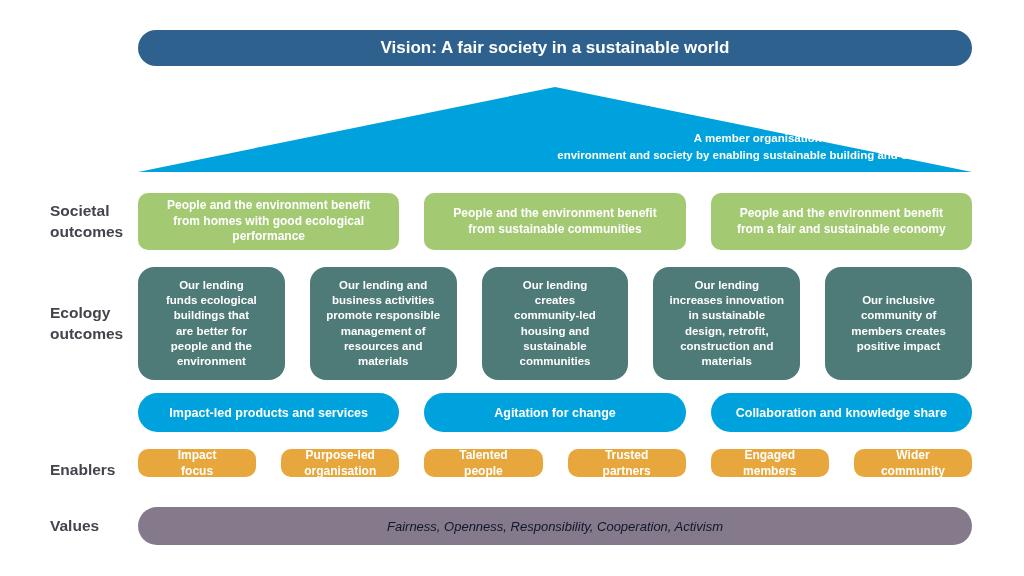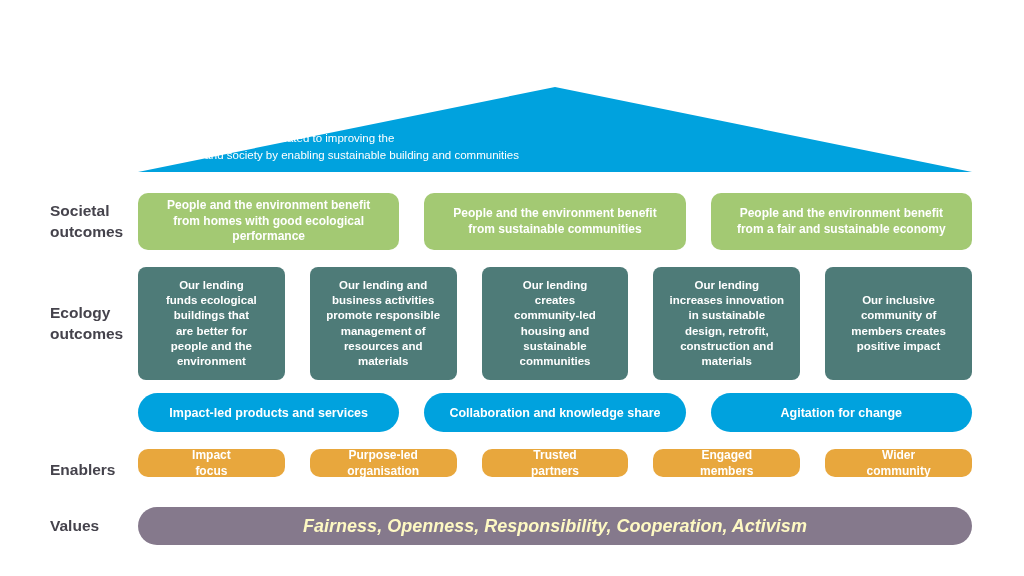--- a/index.html
+++ b/index.html
@@ -31,54 +31,57 @@
     color:#fff; font-weight:bold; font-size:17px;
   }
 
   #mission-triangle { left:138px; top:87px; width:834px; height:85px; }
   #mission-triangle svg { display:block; width:834px; height:85px; }
   .mission-title {
     position:absolute; top:15px; left:0; width:100%; text-align:right;
     color:#fff; font-weight:bold; font-size:19px;
   }
   .mission-desc {
-    position:absolute; top:43px; left:0; width:100%; text-align:left;
-    color:#fff; font-weight:normal; font-size:11.5px; line-height:1.45; white-space:pre-line;
+    position:absolute; top:43px; left:0; width:100%; text-align:right;
+    color:#fff; font-weight:bold; font-size:11.5px; line-height:1.45; white-space:pre-line;
   }
 
   .row-societal { top:193px; height:57px; }
   .row-societal > div { background:var(--green,#a3c973); border-radius:10px; font-size:12px; line-height:1.3; padding:2px 14px; }
 
   .row-ecology { top:267px; height:113px; }
-  .row-ecology > div { background:var(--teal,#4e7b78); border-radius:8px; font-size:11.5px; line-height:1.32; padding:2px 3px; }
+  .row-ecology > div { background:var(--teal,#4e7b78); border-radius:16px; font-size:11.5px; line-height:1.32; padding:2px 3px; }
 
   .row-outputs { top:393px; height:39px; }
   .row-outputs > div { background:var(--blue,#00a2de); border-radius:19.5px; font-size:12.5px; }
 
   .row-enablers { top:449px; height:28px; }
   .row-enablers > div { background:var(--orange,#e8a73d); border-radius:10px; font-size:12px; line-height:1.35; }
 
   #values-bar {
     left:138px; top:507px; width:834px; height:38px;
     background:var(--purple,#85798c); border-radius:19px;
     display:flex; align-items:center; justify-content:center;
-    color:#fef9c3; font-weight:bold; font-style:italic; font-size:18px;
+    color:#0f172a; font-weight:normal; font-style:italic; font-size:13px;
   }
 
   .lbl-societal { top:193px; height:57px; }
   .lbl-ecology  { top:267px; height:113px; }
   .lbl-outputs  { top:393px; height:39px; }
   .lbl-enablers { top:449px; height:43px; }
   .lbl-values   { top:507px; height:38px; }
 </style>
 </head>
 <body>
 
 <div class="stage">
 
+  <div id="vision-banner" class="abs">
+    <span>Vision: A fair society in a sustainable world</span>
+  </div>
 
   <div id="mission-triangle" class="abs">
     <svg viewBox="0 0 834 85" preserveAspectRatio="none">
       <polygon points="417,0 834,85 0,85" fill="#00a2de" class="tri-poly"></polygon>
     </svg>
     <div class="mission-title">Mission</div>
     <div class="mission-desc">A member organisation dedicated to improving the
 environment and society by enabling sustainable building and communities</div>
   </div>
 
@@ -122,30 +125,32 @@
 construction and
 materials</div>
     <div>Our inclusive
 community of
 members creates
 positive impact</div>
   </div>
 
   <div class="crow row-outputs">
     <div>Impact-led products and services</div>
+    <div>Agitation for change</div>
     <div>Collaboration and knowledge share</div>
-    <div>Agitation for change</div>
   </div>
 
   <div class="rowlabel lbl-enablers">Enablers</div>
   <div class="crow row-enablers">
     <div>Impact
 focus</div>
     <div>Purpose-led
 organisation</div>
+    <div>Talented
+people</div>
     <div>Trusted
 partners</div>
     <div>Engaged
 members</div>
     <div>Wider
 community</div>
   </div>
 
   <div class="rowlabel lbl-values">Values</div>
   <div id="values-bar" class="abs">

